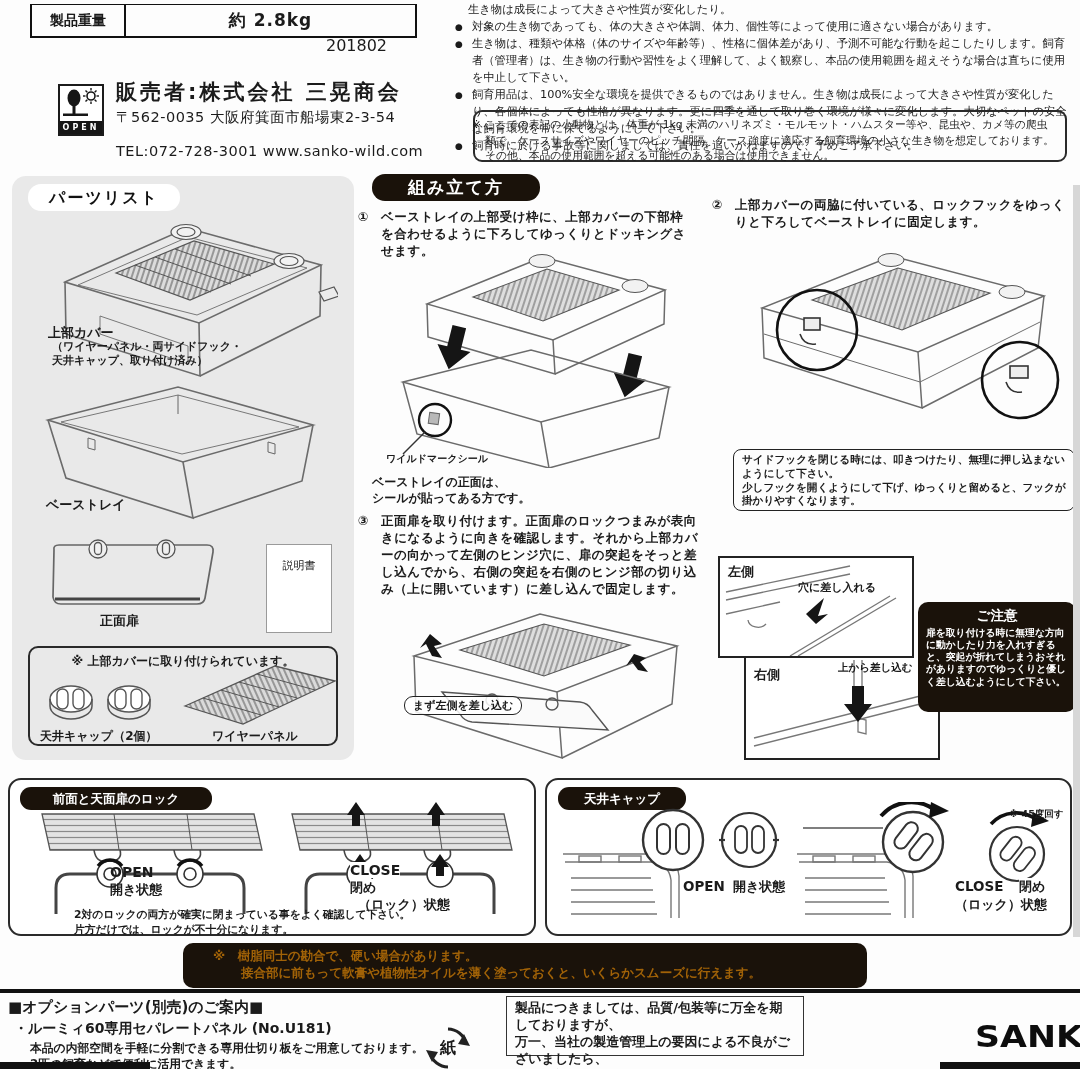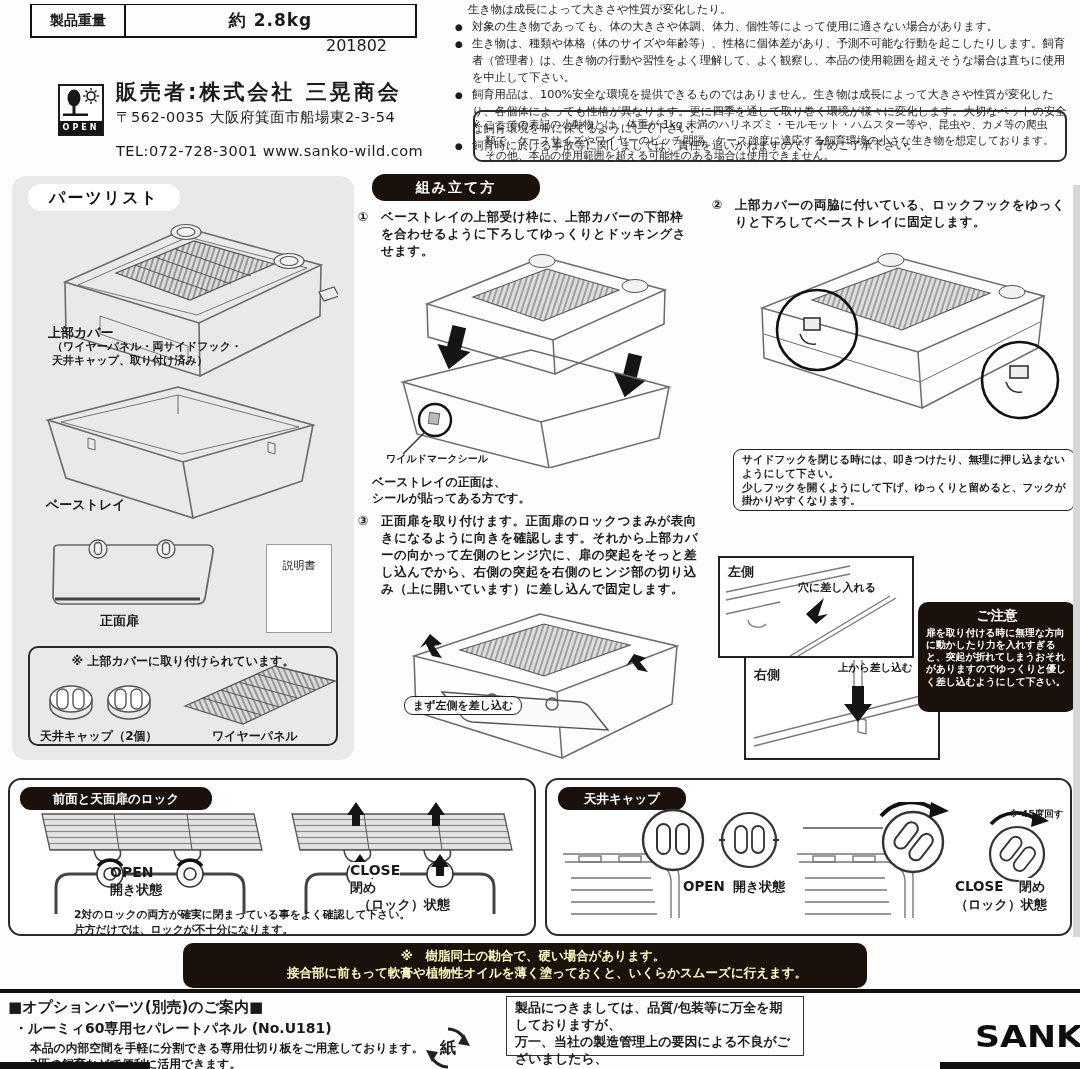--- a/index.html
+++ b/index.html
@@ -171,21 +171,21 @@
             <line x1="41" y1="30" x2="99" y2="47"></line>
           <line x1="59" y1="22" x2="117" y2="38"></line>
             <line x1="77" y1="14" x2="135" y2="30"></line>
         </g>
       </svg>
       <div class="abs" style="left:10px;top:80px;font-size:12px;font-weight:bold;">天井キャップ（2個）</div>
       <div class="abs" style="left:182px;top:80px;font-size:12px;font-weight:bold;">ワイヤーパネル</div>
     </div>
   </div>
 
-  <div class="abs pillB" style="left:372px;top:174px;width:168px;height:27px;line-height:27px;font-size:14px;letter-spacing:2px;">組み立て方</div>
+  <div class="abs pillB" style="left:372px;top:174px;width:168px;height:27px;line-height:27px;font-size:17px;letter-spacing:2px;">組み立て方</div>
 
   <div class="abs stepRow" style="left:358px;top:208px;width:338px;">
     <span class="stepNum">①</span>
     <span>ベーストレイの上部受け枠に、上部カバーの下部枠を合わせるように下ろしてゆっくりとドッキングさせます。</span>
   </div>
   <svg class="abs" style="left:385px;top:242px;" width="305" height="226" viewBox="0 0 305 226">
     <defs>
       <pattern id="hC" width="5" height="5" patternUnits="userSpaceOnUse" patternTransform="rotate(18)">
         <rect width="5" height="5" fill="#dedede"></rect>
           <line x1="1" y1="0" x2="1" y2="5" stroke="#7d7d7d" stroke-width="1.3"></line>
@@ -457,21 +457,21 @@
     </svg>
 
     <div class="abs" style="left:136px;top:98px;font-size:13.5px;font-weight:bold;">OPEN</div>
     <div class="abs" style="left:186px;top:98px;font-size:13px;font-weight:bold;">開き状態</div>
     <div class="abs" style="left:462px;top:28px;font-size:9.5px;font-weight:600;">※ 45度回す</div>
     <div class="abs" style="left:408px;top:98px;font-size:13.5px;font-weight:bold;background:#fff;">CLOSE</div>
     <div class="abs" style="left:472px;top:98px;font-size:13px;font-weight:bold;background:#fff;">閉め</div>
     <div class="abs" style="left:408px;top:116px;font-size:13px;font-weight:bold;background:#fff;">（ロック）状態</div>
   </div>
 
-  <div class="abs pre" style="left:183px;top:943px;width:684px;height:45px;background:#1a120a;border-radius:10px;color:#fef9c3;box-sizing:border-box;padding:5px 14px 0 30px;font-size:12.5px;font-weight:bold;line-height:1.35;padding-left:58px;text-indent:-28px;text-align:center;">※　樹脂同士の勘合で、硬い場合があります。
+  <div class="abs pre" style="left:183px;top:943px;width:684px;height:45px;background:#1a120a;border-radius:10px;color:#a16207;box-sizing:border-box;padding:5px 14px 0 30px;font-size:12.5px;font-weight:bold;line-height:1.35;padding-left:58px;text-indent:-28px;">※　樹脂同士の勘合で、硬い場合があります。
 接合部に前もって軟膏や植物性オイルを薄く塗っておくと、いくらかスムーズに行えます。</div>
 
   <div class="abs" style="left:0;top:989px;width:1080px;height:4px;background:#111;"></div>
 
   <div class="abs" style="left:8px;top:998px;width:470px;">
     <div style="font-size:15px;font-weight:bold;">■オプションパーツ(別売)のご案内■</div>
     <div style="font-size:14px;font-weight:bold;margin:3px 0 0 6px;">・ルーミィ60専用セパレートパネル (No.U181)</div>
     <div class="pre" style="font-size:11.8px;font-weight:600;margin:3px 0 0 22px;line-height:1.35;">本品の内部空間を手軽に分割できる専用仕切り板をご用意しております。
 2匹の飼育などで便利に活用できます。</div>
   </div>

